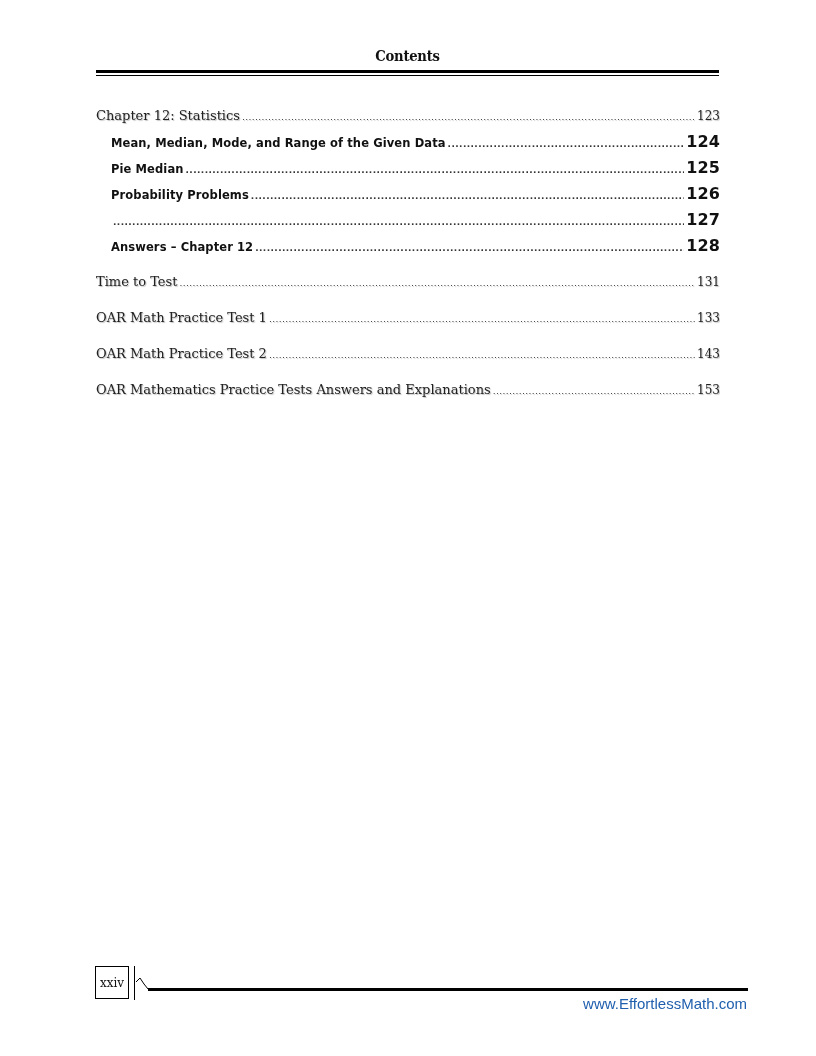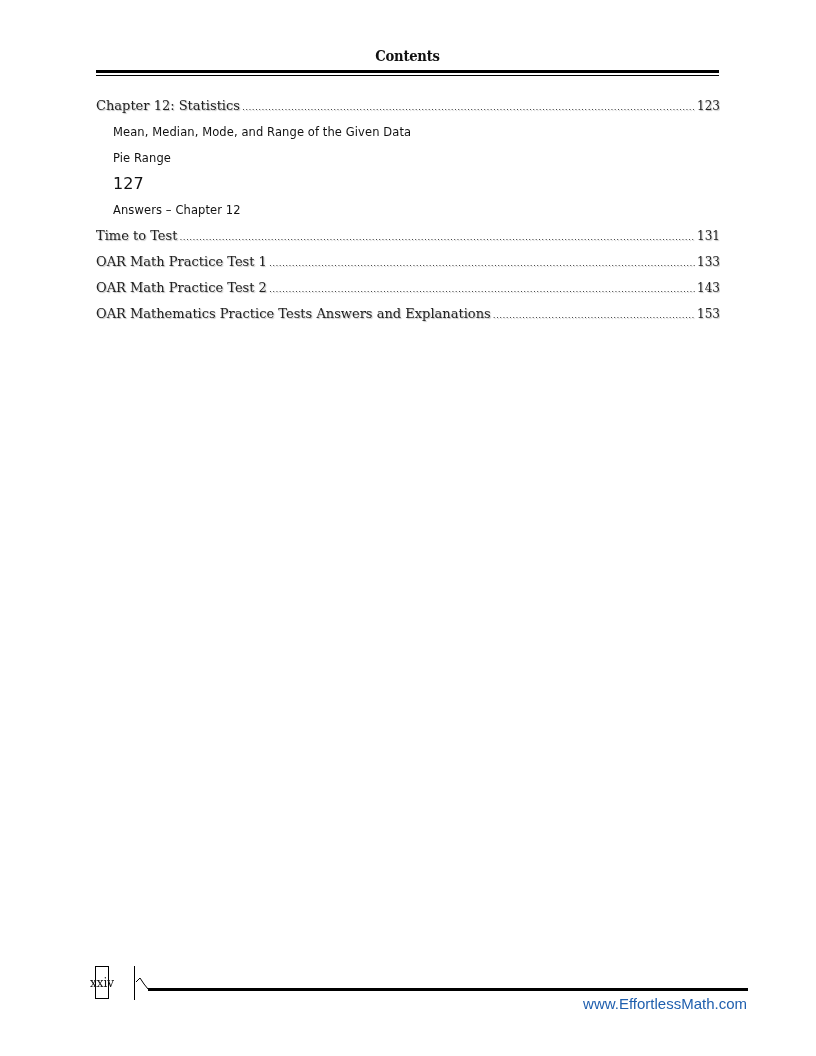--- a/index.html
+++ b/index.html
@@ -16,39 +16,40 @@
   .rule-thin  { position: absolute; left: 96px; width: 623px; top: 75px; height: 1px; background: #000; }
 
   .toc { position: absolute; left: 96px; top: 93px; width: 624px; }
   .toc-row {
     display: flex; align-items: baseline; white-space: nowrap; overflow: hidden;
     height: 26px; line-height: 26px;
   }
   .toc-row.lvl1 {
     font-family: "DejaVu Serif", serif; font-size: 13px; color: #222;
     text-shadow: 1px 1px 1px rgba(0,0,0,0.25);
+    margin-top: 10px;
   }
   .toc-row.lvl2 {
-    font-family: "DejaVu Sans", sans-serif; font-size: 11.5px; font-weight: normal;
-    color: #111; padding-left: 15px; letter-spacing: 0.1px; flex-direction: column;
+    font-family: "DejaVu Sans", sans-serif; font-size: 11.5px; font-weight: bold;
+    color: #111; padding-left: 15px; letter-spacing: 0.1px;
   }
   .toc-row .label { flex: 0 0 auto; }
   .toc-row .leader {
     flex: 1 1 auto; overflow: hidden; margin: 0 2px; color: #333;
     font-family: "DejaVu Sans", sans-serif; font-size: 9px; letter-spacing: 0.4px;
   }
   .toc-row .leader::after {
     content: "....................................................................................................................................................................................................................................................";
   }
   .toc-row .page { flex: 0 0 auto; text-align: center; }
   .toc-row.lvl1 .page { font-family: "DejaVu Serif", serif; font-size: 12px; }
   .toc-row.lvl2 .page { font-family: "DejaVu Sans", sans-serif; font-size: 16px; }
 
   .footer-box {
-    position: absolute; left: 95px; top: 966px; width: 14px; height: 33px;
+    position: absolute; left: 95px; top: 966px; width: 34px; height: 33px;
     border: 1px solid #000; box-sizing: border-box; display: flex;
     align-items: center; justify-content: center;
     font-family: "DejaVu Serif", serif; font-size: 12px; color: #111;
   }
   .footer-vline { position: absolute; left: 134px; top: 966px; width: 1px; height: 34px; background: #000; }
   .footer-zig { position: absolute; left: 136px; top: 976px; width: 14px; height: 16px; }
   .footer-line { position: absolute; left: 148px; top: 988px; width: 600px; height: 3px; background: #000; }
   .footer-url {
     position: absolute; right: 69px; top: 995px;
     font-family: "Liberation Sans", sans-serif; font-size: 15px; color: #1f5fae;
@@ -69,23 +70,28 @@
     <span class="label">Chapter 12: Statistics</span>
     <span class="leader"></span>
     <span class="page">123</span>
   </div>
   <div class="toc-row lvl2">
     <span class="label">Mean, Median, Mode, and Range of the Given Data</span>
     <span class="leader"></span>
     <span class="page">124</span>
   </div>
   <div class="toc-row lvl2">
-    <span class="label">Pie Range</span>
+    <span class="label">Pie Median</span>
     <span class="leader"></span>
     <span class="page">125</span>
+  </div>
+  <div class="toc-row lvl2">
+    <span class="label">Probability Problems</span>
+    <span class="leader"></span>
+    <span class="page">126</span>
   </div>
   <div class="toc-row lvl2">
     <span class="leader"></span>
     <span class="page">127</span>
   </div>
   <div class="toc-row lvl2">
     <span class="label">Answers – Chapter 12</span>
     <span class="leader"></span>
     <span class="page">128</span>
   </div>

